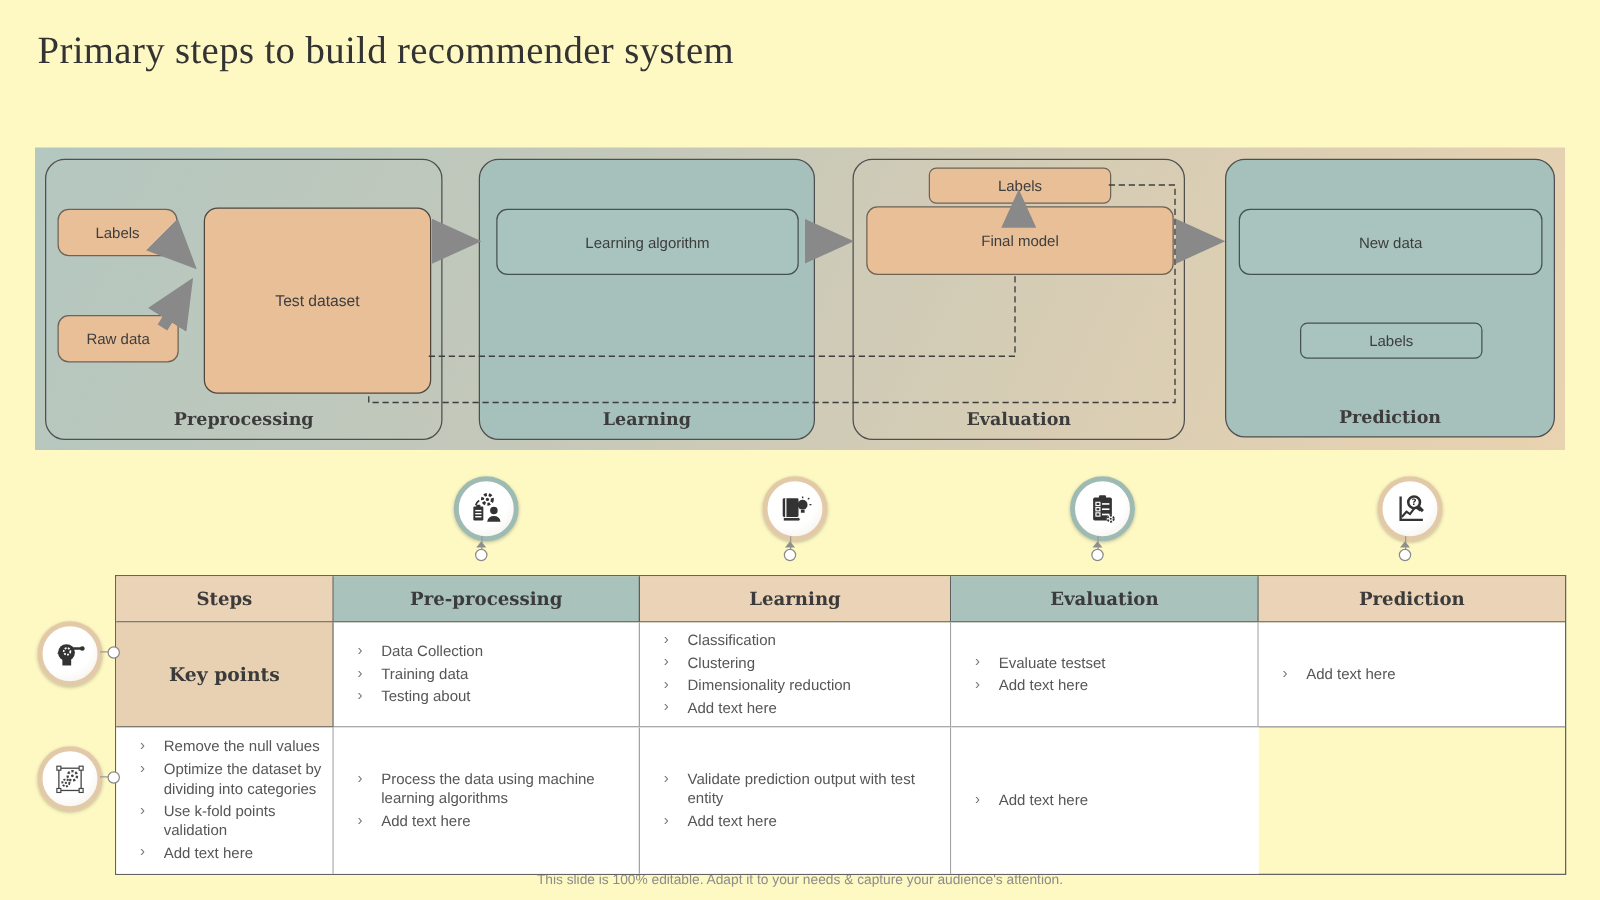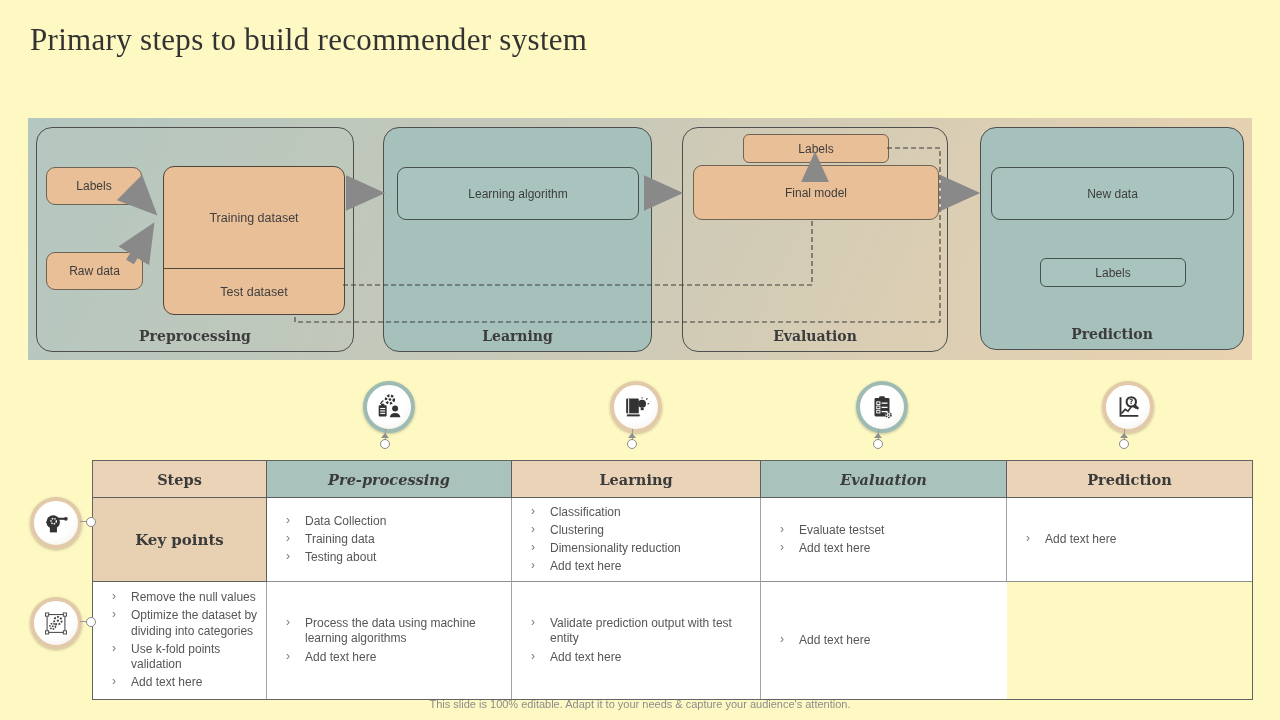--- a/index.html
+++ b/index.html
@@ -42,21 +42,21 @@
   .node{position:absolute;width:8px;height:8px;border-radius:50%;background:#fff;
         border:1.3px solid #8a8a8a;z-index:6;}
 
   
   .table{position:absolute;left:92px;top:460px;display:grid;
          grid-template-columns:174px 245px 249px 246px 245px;
          grid-template-rows:37px 84px 117px;border:1px solid #636363;z-index:5;}
   .th{display:flex;align-items:center;justify-content:center;
       font-family:"DejaVu Serif", serif;font-weight:bold;font-size:14.5px;color:#3b3b3b;
       border-right:1px solid #5e5e5e;border-bottom:1px solid #5e5e5e;}
-  .th.tan{background:#ead3b6;} .th.teal{background:#a9c2bb;font-style:italic;}
+  .th.tan{background:#ead3b6;} .th.teal{background:#a9c2bb;}
   .rowlabel{background:#e8d0b3;display:flex;align-items:center;justify-content:center;
       font-family:"DejaVu Serif", serif;font-weight:bold;font-size:15px;color:#3b3b3b;
       border-right:1px solid #5e5e5e;border-bottom:1px solid #5e5e5e;}
   .cell{background:#ffffff;border-right:1px solid #a3a3a3;border-bottom:1px solid #8f8f8f;
         display:flex;flex-direction:column;justify-content:center;padding:6px 8px 6px 12px;}
   .lastcol{border-right:none;} .lastrow{border-bottom:none;}
   .cell ul{list-style:none;margin:0;padding:0;font-size:12px;color:#565656;line-height:1.3;}
   .cell li{position:relative;padding-left:26px;margin:2.5px 0;}
   .cell li::before{content:"\203A";position:absolute;left:7px;top:-1px;color:#7a7a7a;}
 
@@ -81,21 +81,20 @@
     <div class="panel" style="left:654px;top:9px;width:264px;height:223px;">
       <div class="caption">Evaluation</div>
     </div>
     <div class="panel fill" style="left:952px;top:9px;width:262px;height:221px;">
       <div class="caption">Prediction</div>
     </div>
 
     <div class="dbox tan" style="left:18px;top:49px;width:94px;height:36px;">Labels</div>
     <div class="dbox tan" style="left:18px;top:134px;width:95px;height:36px;">Raw data</div>
     <div class="ttwrap">
-      <div class="tt-top">Training dataset</div>
       <div class="tt-bot">Test dataset</div>
     </div>
 
     <div class="dbox teal" style="left:369px;top:49px;width:240px;height:51px;">Learning algorithm</div>
 
     <div class="dbox tan" style="left:715px;top:16px;width:144px;height:27px;border-radius:6px;">Labels</div>
     <div class="dbox tan" style="left:665px;top:47px;width:244px;height:53px;">Final model</div>
 
     <div class="dbox teal" style="left:963px;top:49px;width:241px;height:51px;">New data</div>
     <div class="dbox teal" style="left:1012px;top:140px;width:144px;height:27px;border-radius:6px;">Labels</div>

